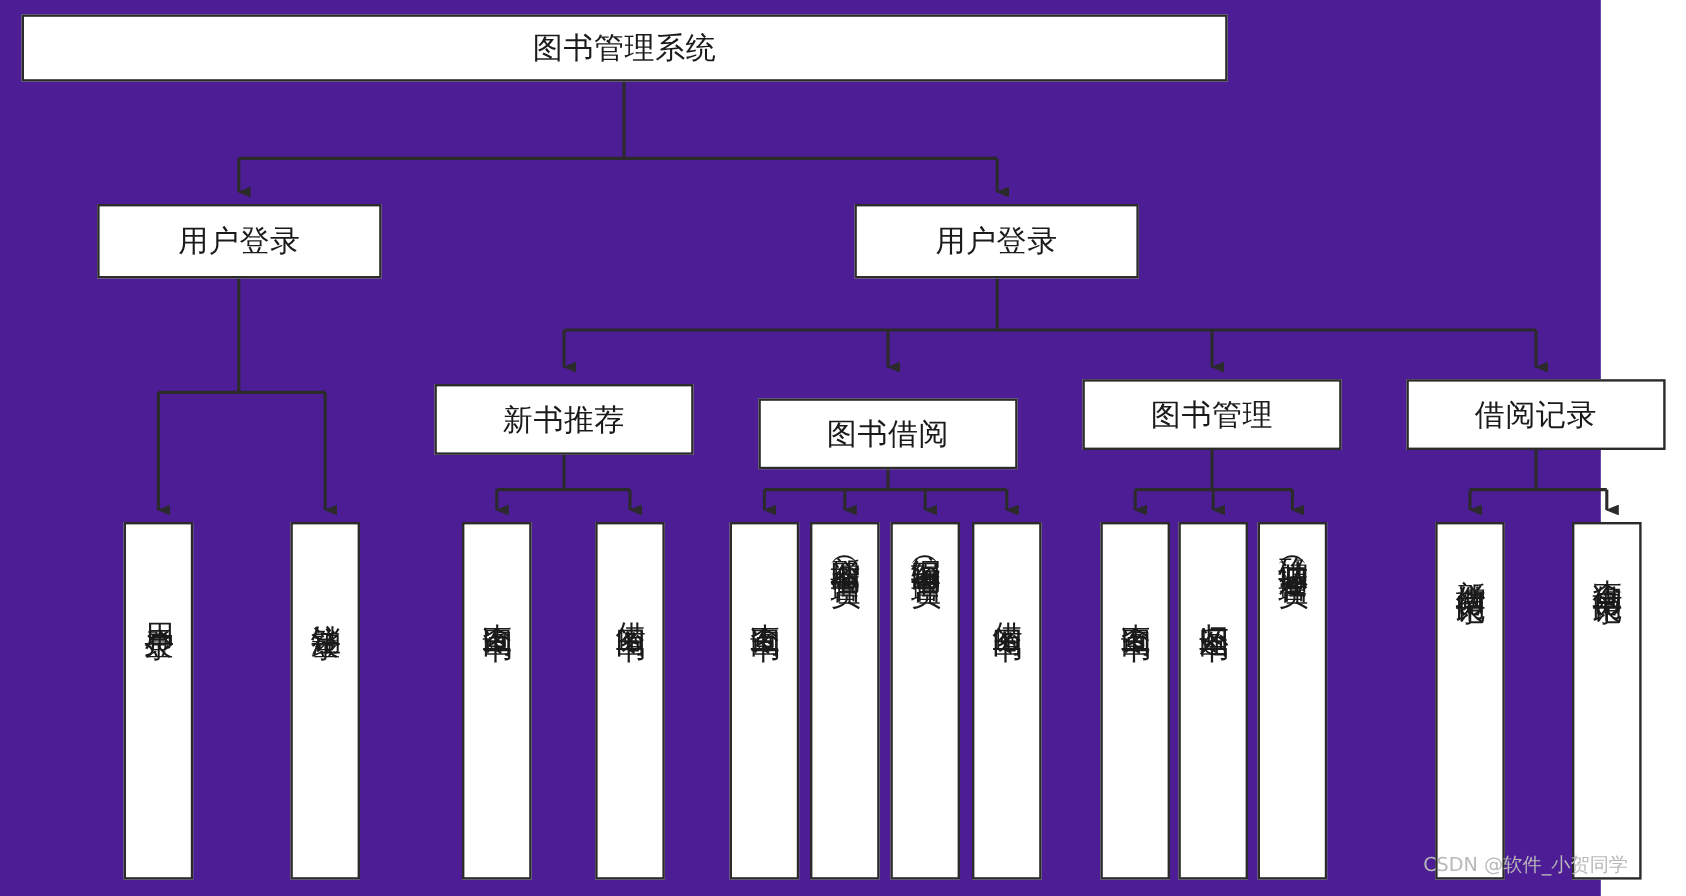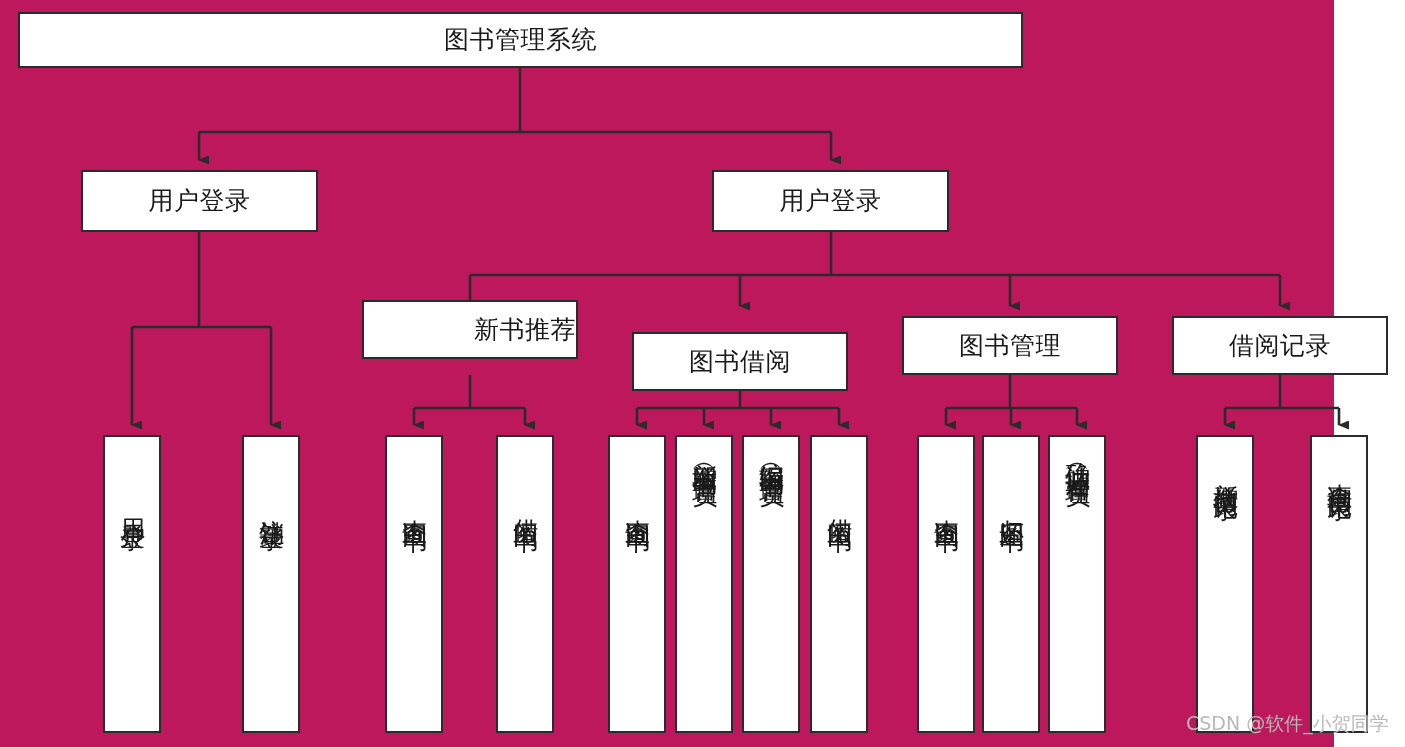--- a/index.html
+++ b/index.html
@@ -11,21 +11,21 @@
   body {
     font-family: "DejaVu Sans", "Liberation Sans", sans-serif;
     width: 1405px;
     height: 747px;
     overflow: hidden;
   }
   #canvas {
     position: relative;
     width: 1334px;
     height: 747px;
-    background: #be185d;
+    background: #4c1d95;
   }
   #edges {
     position: absolute;
     left: 0;
     top: 0;
     width: 1405px;
     height: 747px;
     pointer-events: none;
   }
   .node {
@@ -66,21 +66,21 @@
     letter-spacing: 3px;
     white-space: nowrap;
   }
   .node.vert.tall-text {
     padding-top: 6px;
   }
   .watermark {
     position: absolute;
     left: 1186px;
     top: 711px;
-    font-size: 19px;
+    font-size: 16px;
     color: #b9b9b9;
     white-space: nowrap;
     font-family: "DejaVu Sans", "Liberation Sans", sans-serif;
   }
 </style>
 </head>
 <body>
 
 <div id="canvas">
 
@@ -139,21 +139,21 @@
   </div>
 
   <div class="node horiz" style="left:81px; top:170px; width:237px; height:62px;">
     <span class="label">用户登录</span>
   </div>
 
   <div class="node horiz" style="left:712px; top:170px; width:237px; height:62px;">
     <span class="label">用户登录</span>
   </div>
 
-  <div class="node horiz" style="left:362px; top:300px; width:216px; height:59px;justify-content:flex-end;">
+  <div class="node horiz" style="left:362px; top:320px; width:216px; height:59px;">
     <span class="label">新书推荐</span>
   </div>
 
   <div class="node horiz" style="left:632px; top:332px; width:216px; height:59px;justify-content:center;">
     <span class="label">图书借阅</span>
   </div>
 
   <div class="node horiz" style="left:902px; top:316px; width:216px; height:59px;">
     <span class="label">图书管理</span>
   </div>

